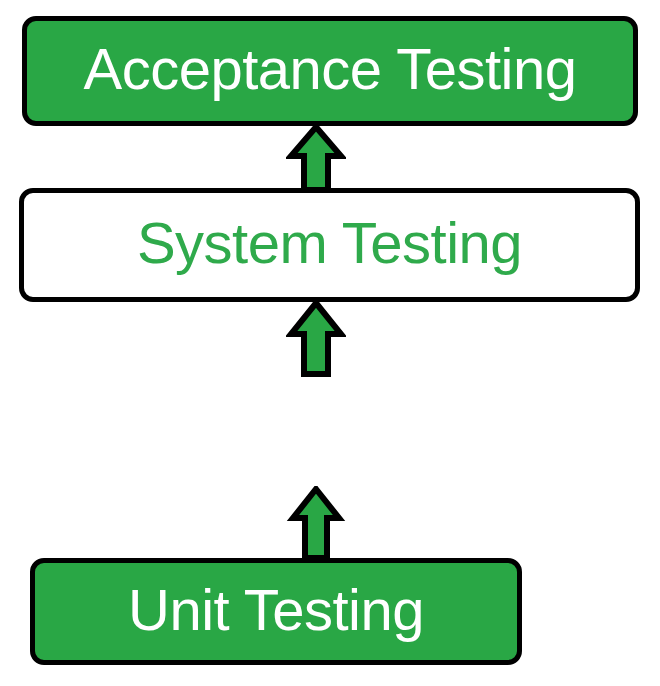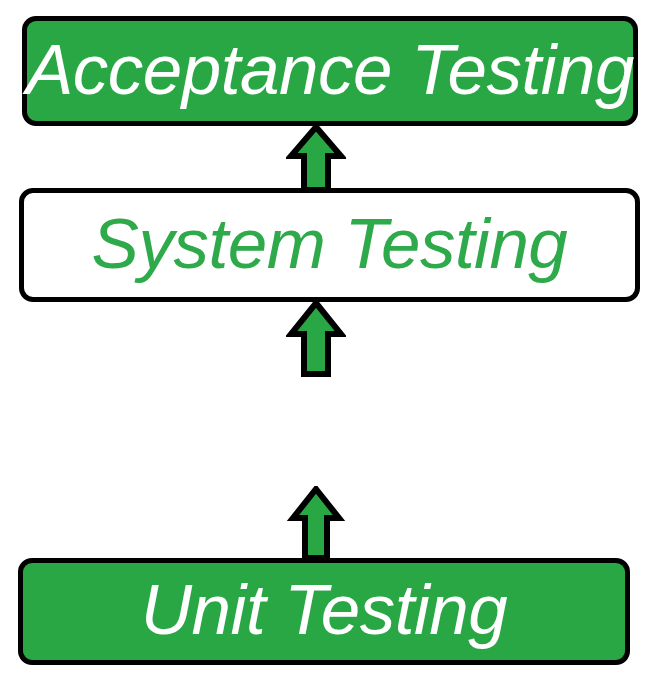--- a/index.html
+++ b/index.html
@@ -24,39 +24,38 @@
     box-sizing: border-box;
     border: 5px solid #000000;
     border-radius: 14px;
     display: flex;
     align-items: center;
     justify-content: center;
     z-index: 2;
   }
   .node .node-label {
     font-family: "Liberation Sans", sans-serif;
-    font-size: 71px;
+    font-size: 58px;
     font-weight: 400;
     line-height: 1;
     letter-spacing: -0.5px;
     white-space: nowrap;
     position: relative;
     top: -2px;
-    font-style: italic;
   }
   .node.filled { background: #29a745; }
   .node.filled .node-label { color: #ffffff; }
   .node.outlined { background: #ffffff; }
   .node.outlined .node-label { color: #2faa4b; }
 
   
   #node-acceptance  { left: 22px;  top: 16px;  width: 616px; height: 110px; }
   #node-system      { left: 19px;  top: 188px; width: 621px; height: 114px; }
   #node-integration { left: 19px;  top: 374px; width: 622px; height: 114px; }
-  #node-unit        { left: 18px;  top: 558px; width: 612px; height: 107px; }
+  #node-unit        { left: 30px;  top: 558px; width: 492px; height: 107px; }
 
   
   .arrow {
     position: absolute;
     z-index: 1;
   }
   .arrow svg { display: block; }
 
   #arrow-system-to-acceptance   { left: 286px; top: 124px; }
   #arrow-integration-to-system  { left: 286px; top: 300px; }

